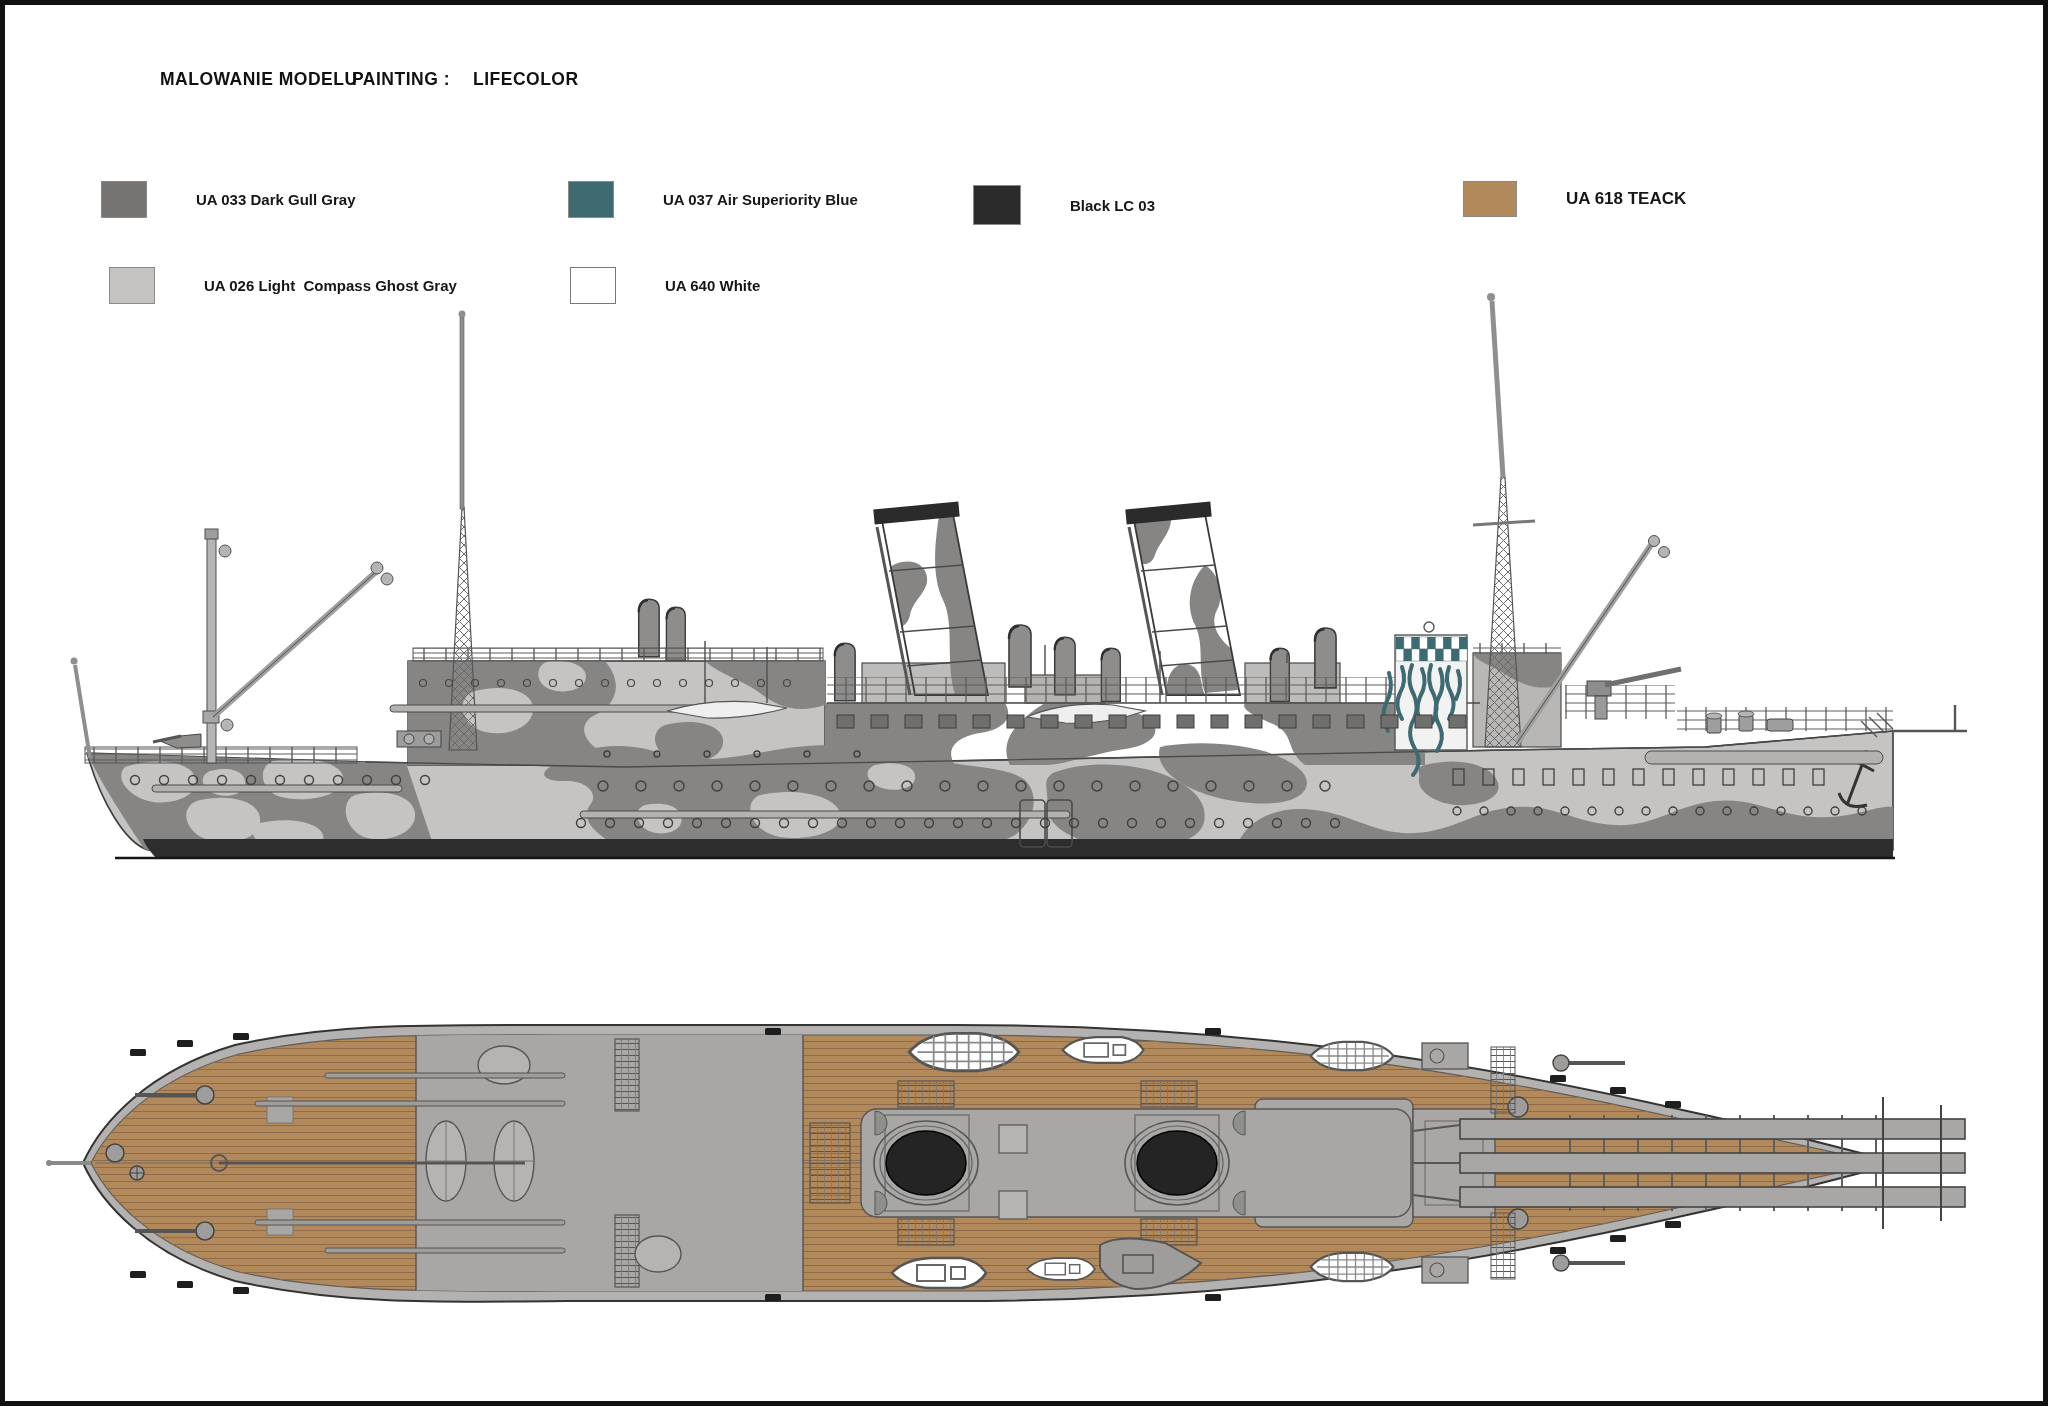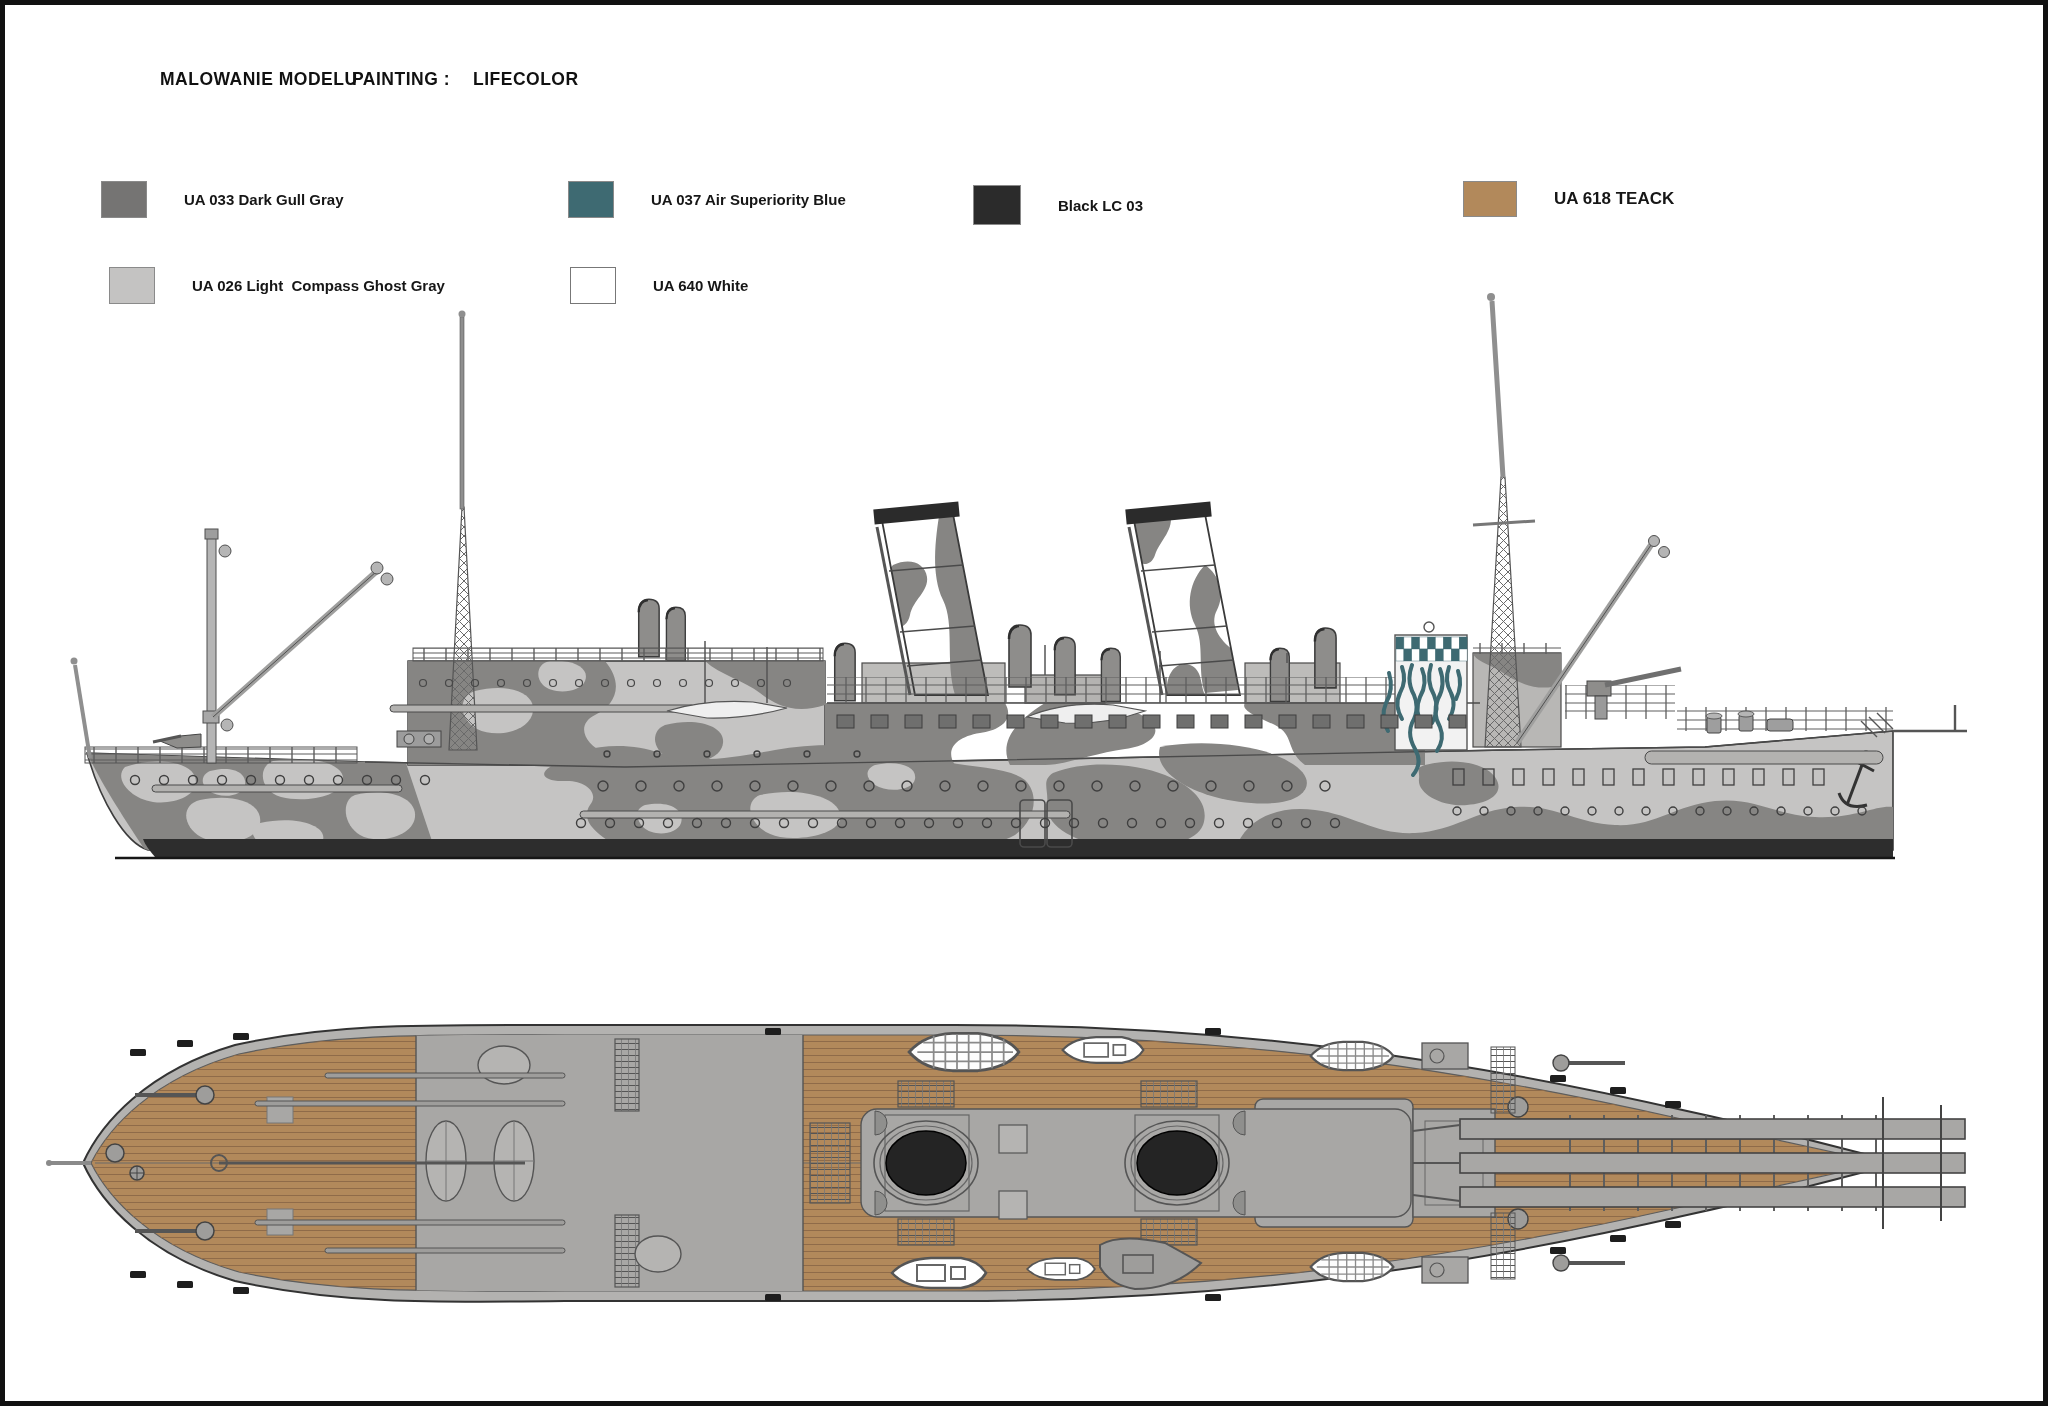--- a/index.html
+++ b/index.html
@@ -1,19 +1,19 @@
 <!DOCTYPE html>
 <html><head>
 <meta charset="utf-8">
 <style>
   html,body{margin:0;padding:0;background:#e8e8e8;font-family:"Liberation Sans",sans-serif;}
   #page{position:relative;width:2048px;height:1406px;background:#ffffff;overflow:hidden;
         border:5px solid #111;box-sizing:border-box;}
   .title-part{position:absolute;top:64px;font-size:17.5px;font-weight:bold;color:#111;letter-spacing:.5px;}
-  .litem{position:absolute;display:flex;align-items:center;}
+  .litem{position:absolute;display:flex;align-items:center;gap:12px;}
   .sw{width:46px;height:37px;border:1px solid #8a8a8a;box-sizing:border-box;flex:0 0 auto;}
   .sw.big{width:48px;height:40px;}
   .sw.wide{width:54px;height:36px;}
   .sw.white{border:1px solid #777;}
   .lbl{margin-left:37px;font-size:15px;font-weight:bold;color:#161616;white-space:pre;}
   .lbl.small{font-size:17px;}
   svg{position:absolute;left:0;top:0;}
 </style>
 </head>
 <body>

